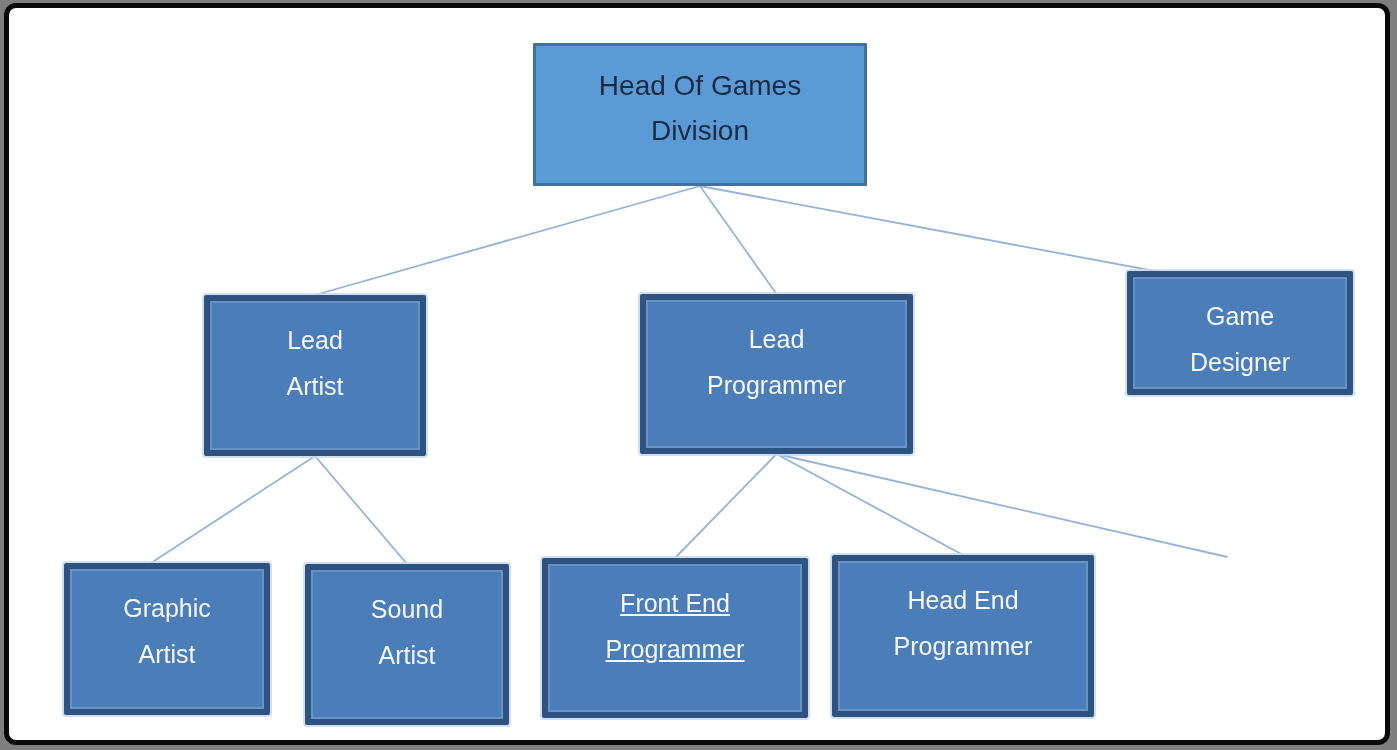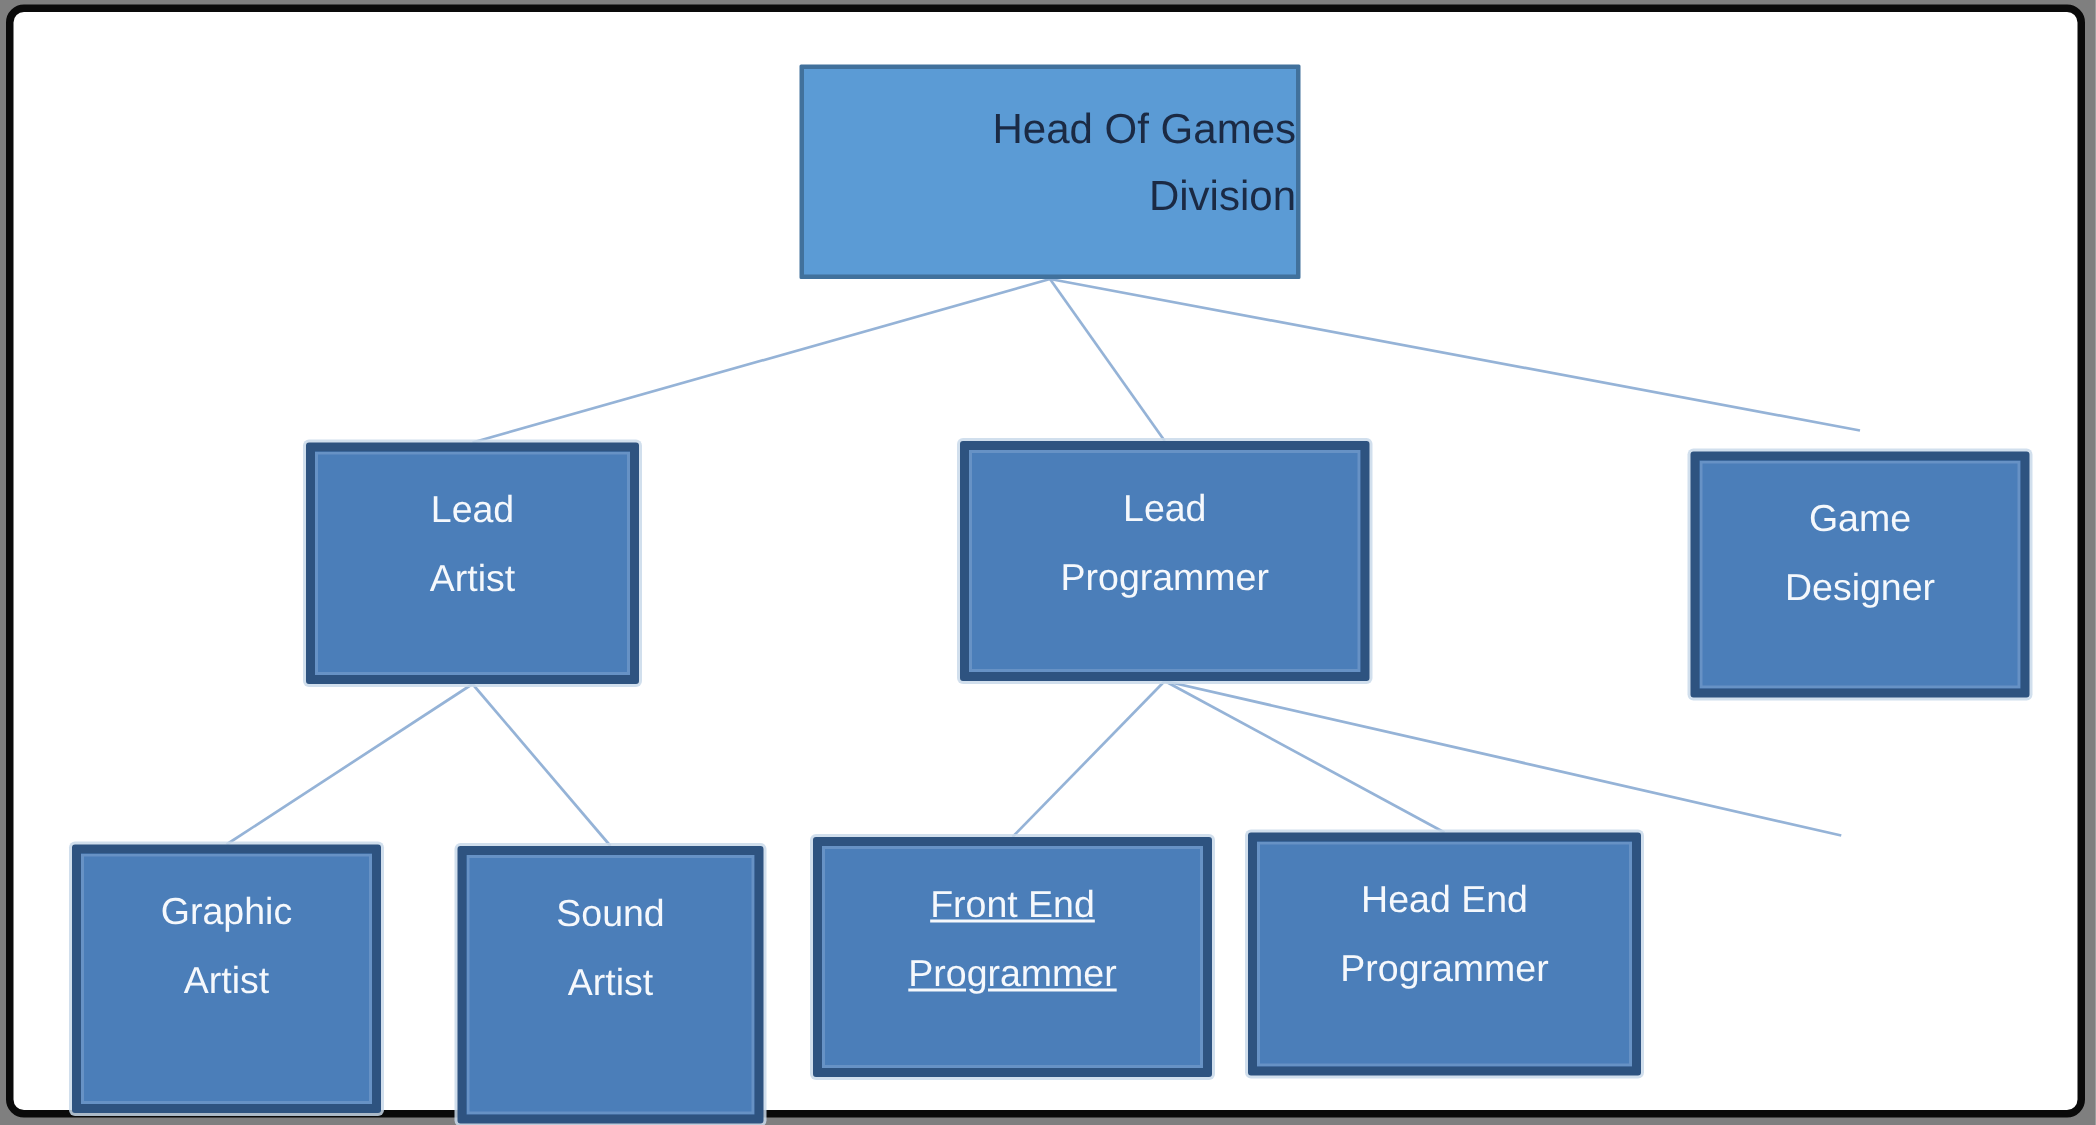--- a/index.html
+++ b/index.html
@@ -55,21 +55,20 @@
   }
   .node.root {
     background: var(--root-fill, #5b9bd5);
     border: 3px solid var(--root-border, #41719c);
     border-radius: 1px;
     box-shadow: none;
     color: var(--root-text, #1b2a44);
     font-size: 28px;
     line-height: 45px;
     padding-top: 17px;
-    text-align: right;
   }
   .node .line {
     display: block;
     white-space: nowrap;
   }
 </style>
 </head>
 <body>
 
 <div class="frame"></div>
@@ -95,31 +94,31 @@
   <div class="node" style="left:204px; top:295px; width:222px; height:161px;">
     <span class="line">Lead</span>
     <span class="line">Artist</span>
   </div>
 
   <div class="node" style="left:640px; top:294px; width:273px; height:160px;">
     <span class="line">Lead</span>
     <span class="line">Programmer</span>
   </div>
 
-  <div class="node" style="left:1127px; top:301px; width:226px; height:164px;">
+  <div class="node" style="left:1127px; top:271px; width:226px; height:124px;">
     <span class="line">Game</span>
     <span class="line">Designer</span>
   </div>
 
-  <div class="node" style="left:48px; top:563px; width:206px; height:179px;">
+  <div class="node" style="left:64px; top:563px; width:206px; height:152px;">
     <span class="line">Graphic</span>
     <span class="line">Artist</span>
   </div>
 
-  <div class="node" style="left:305px; top:564px; width:204px; height:185px;">
+  <div class="node" style="left:305px; top:564px; width:204px; height:161px;">
     <span class="line">Sound</span>
     <span class="line">Artist</span>
   </div>
 
   <div class="node" style="left:542px; top:558px; width:266px; height:160px;text-decoration:underline;">
     <span class="line">Front End</span>
     <span class="line">Programmer</span>
   </div>
 
   <div class="node" style="left:832px; top:555px; width:262px; height:162px;">

